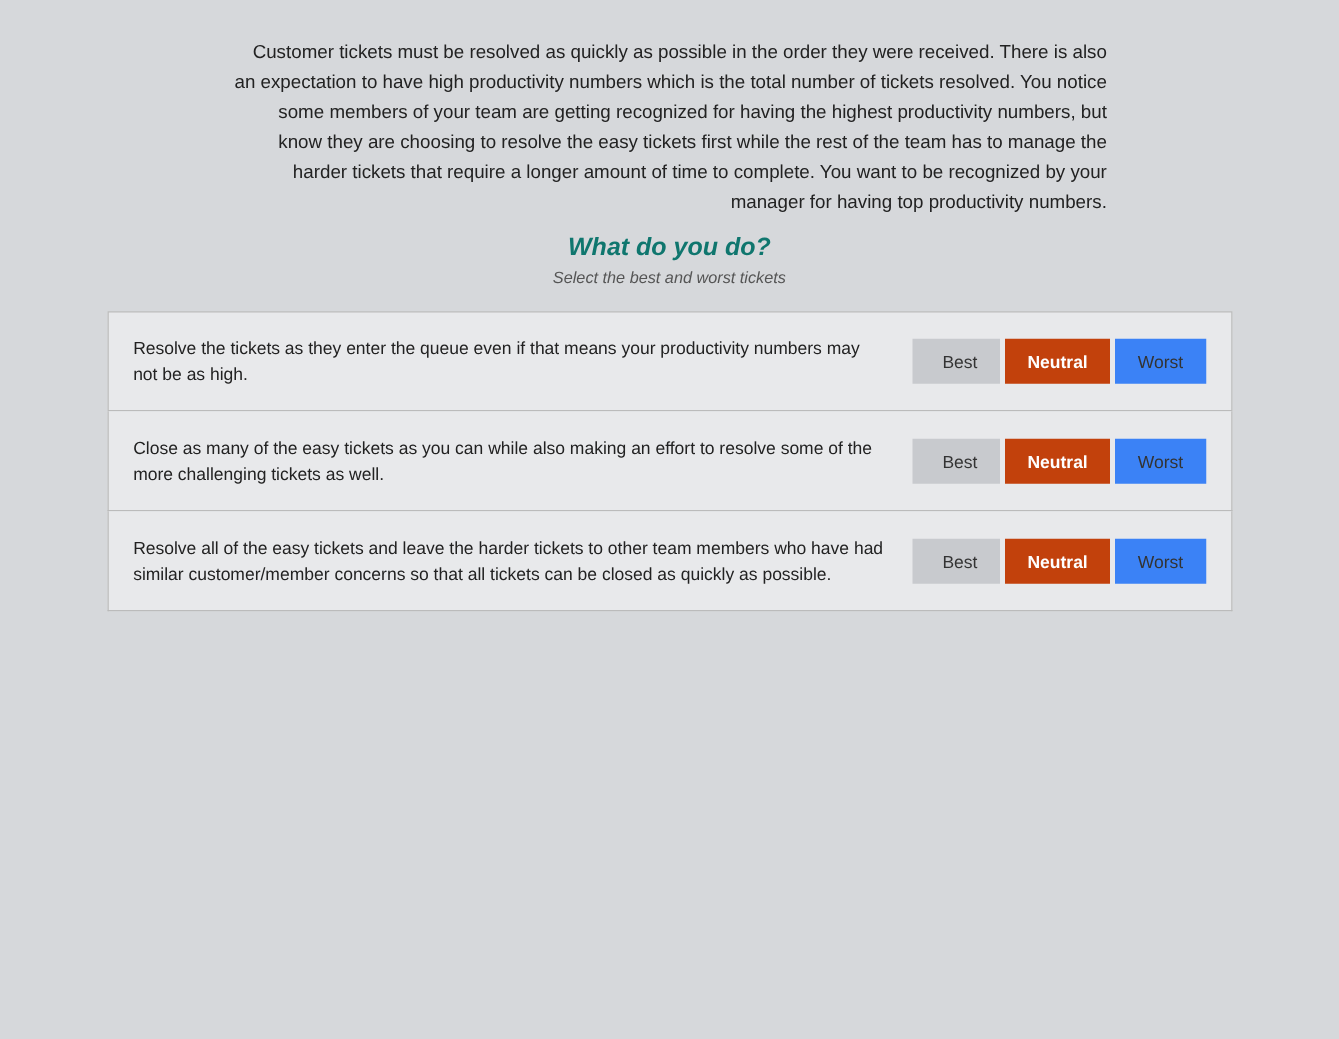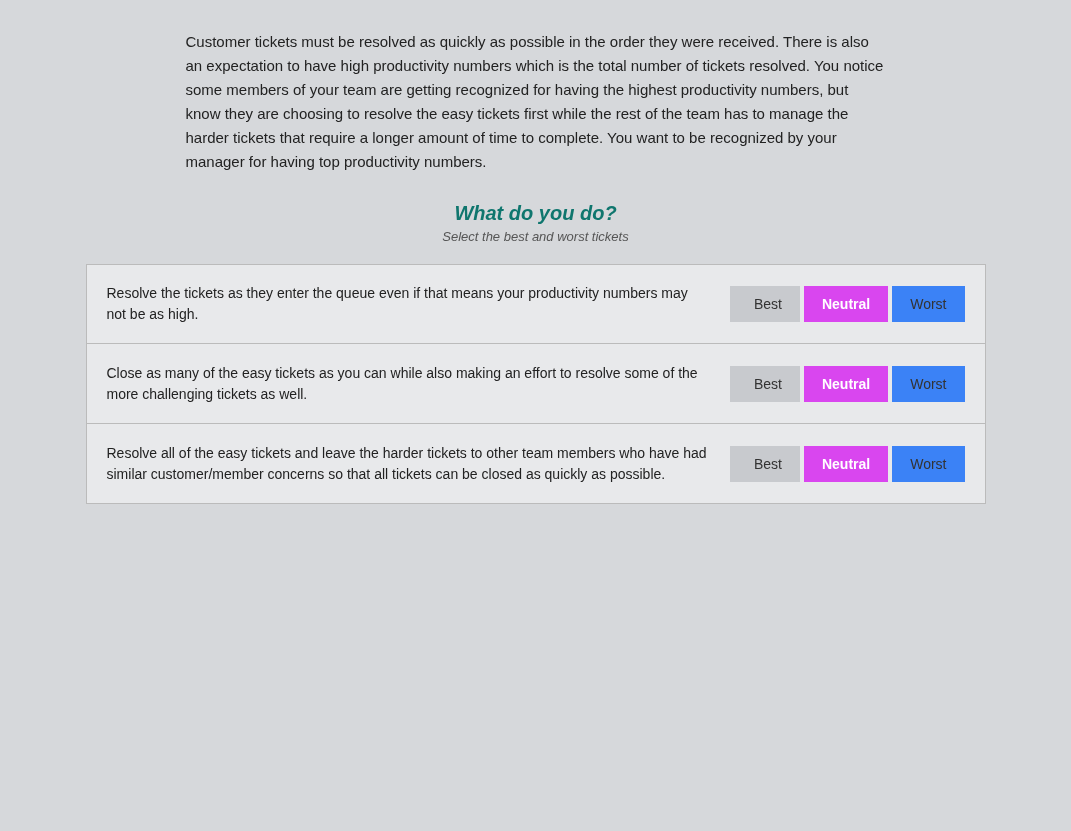--- a/index.html
+++ b/index.html
@@ -20,26 +20,26 @@
 
     .page-container {
       width: 100%;
       max-width: 900px;
       display: flex;
       flex-direction: column;
       align-items: center;
     }
 
     .scenario-text {
-      text-align: left;
+      text-align: right;
       font-size: 15px;
       line-height: 1.6;
       color: #222;
       max-width: 720px;
-      margin-bottom: 28px;
+      margin-bottom: 13px;
       padding: 0 10px;
     }
 
     .question-section {
       text-align: center;
       margin-bottom: 20px;
     }
 
     .question-title {
       font-size: 20px;
@@ -99,21 +99,21 @@
       min-width: 70px;
       text-align: right;
     }
 
     .btn-best {
       background-color: #c8cace;
       color: #333;
     }
 
     .btn-neutral {
-      background-color: #d946ef;
+      background-color: #c2410c;
       color: #fff;
       font-weight: bold;
     }
 
     .btn-worst {
       background-color: #3b82f6;
       color: #333;
     }
   </style>
 </head>

